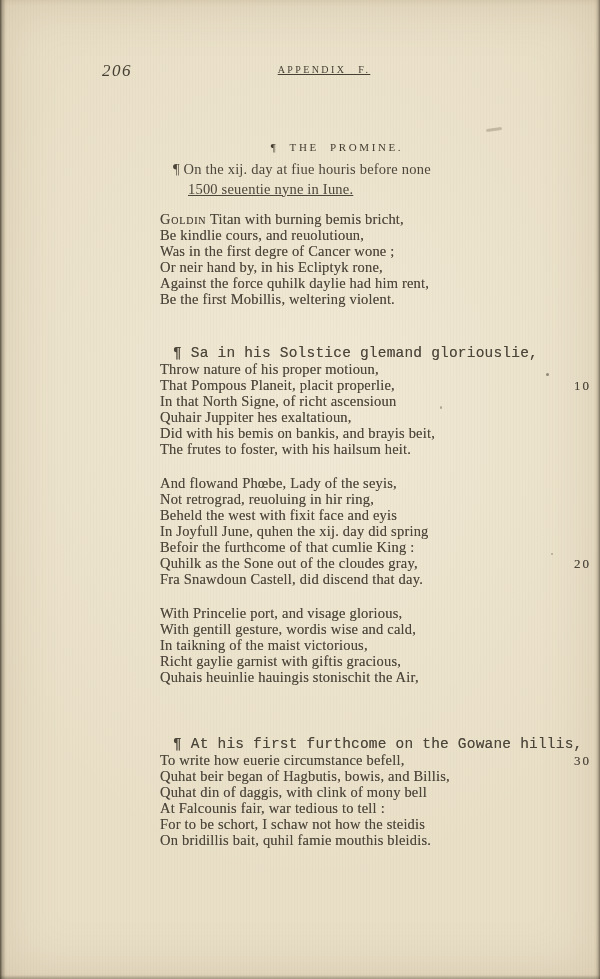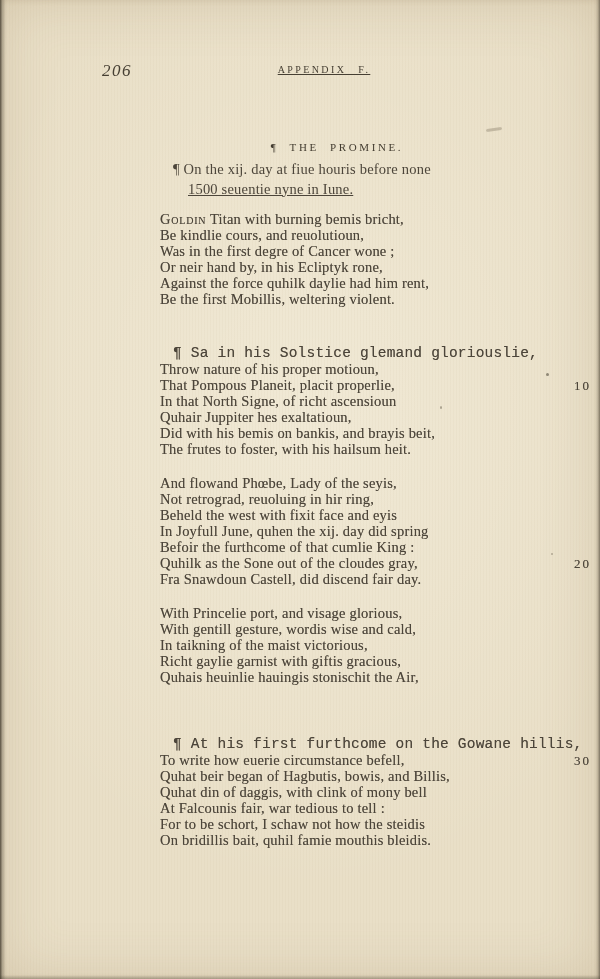--- a/index.html
+++ b/index.html
@@ -107,21 +107,21 @@
         <div class="line">Did with his bemis on bankis, and brayis beit,</div>
         <div class="line">The frutes to foster, with his hailsum heit.</div>
       </div>
       <div class="stanza stanza-3">
         <div class="line">And flowand Phœbe, Lady of the seyis,</div>
         <div class="line">Not retrograd, reuoluing in hir ring,</div>
         <div class="line">Beheld the west with fixit face and eyis</div>
         <div class="line">In Joyfull June, quhen the xij. day did spring</div>
         <div class="line">Befoir the furthcome of that cumlie King :</div>
         <div class="line">Quhilk as the Sone out of the cloudes gray,<span class="mnum">20</span></div>
-        <div class="line">Fra Snawdoun Castell, did discend fair day.</div>
+        <div class="line">Fra Snawdoun Castell, did discend that day.</div>
       </div>
       <div class="stanza stanza-4">
         <div class="line">With Princelie port, and visage glorious,</div>
         <div class="line">With gentill gesture, wordis wise and cald,</div>
         <div class="line">In taikning of the maist victorious,</div>
         <div class="line">Richt gaylie garnist with giftis gracious,</div>
         <div class="line">Quhais heuinlie hauingis stonischit the Air,</div>
       </div>
       <div class="stanza stanza-5">
         <div class="line pindent">¶ At his first furthcome on the Gowane hillis,</div>

